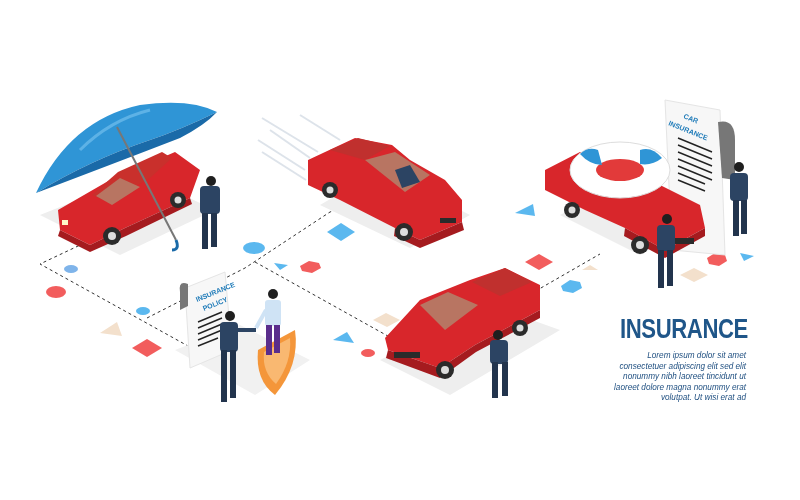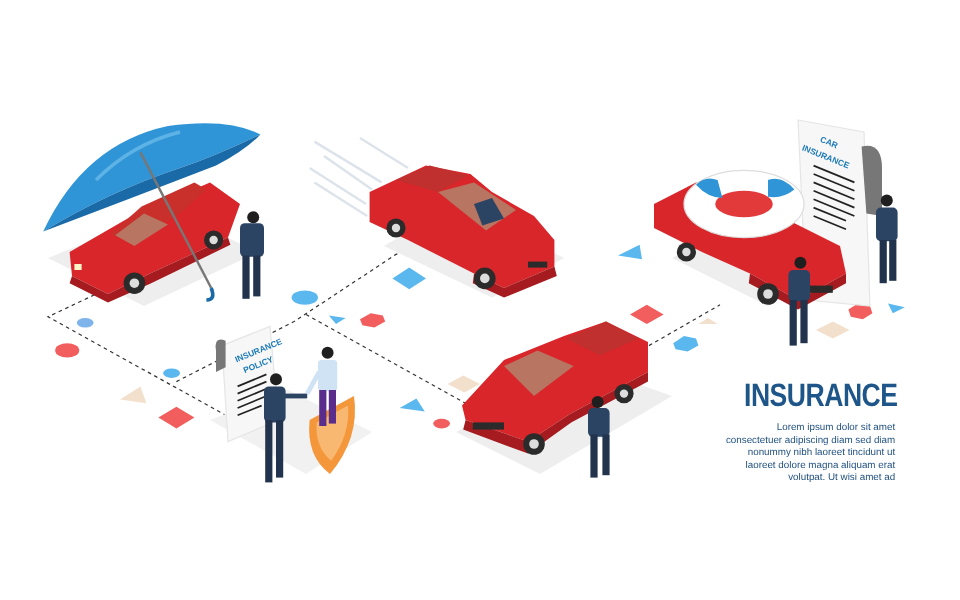--- a/index.html
+++ b/index.html
@@ -9,21 +9,21 @@
     position:absolute; left:620px; top:314px; width:130px;
     font-family:"Liberation Sans", sans-serif; font-weight:bold; font-size:27px;
     color:#1f5689; letter-spacing:-0.5px; transform:scaleX(0.82); transform-origin:left top;
     white-space:nowrap;
   }
   .desc {
     position:absolute; left:596px; top:351px; width:150px;
     font-family:"Liberation Sans", sans-serif; font-size:8.2px; line-height:10.6px;
     color:#1f4f80; text-align:right;
   }
-  .desc span { display:block; white-space:nowrap; }
+  .desc span { display:block; white-space:nowrap;font-style:italic; }
 </style>
 </head>
 <body>
 
 <svg id="scene" viewBox="0 0 800 500" xmlns="http://www.w3.org/2000/svg">
 
   <g fill="none" stroke="#333" stroke-width="1" stroke-dasharray="3,3">
     <polyline points="95,238 40,264 188,346"></polyline>
     <polyline points="147,318 245,268 330,212 350,205"></polyline>
     <polyline points="255,262 395,340"></polyline>
@@ -205,17 +205,17 @@
       <rect x="657" y="225" width="18" height="26" rx="4" fill="#2c4463"></rect>
       <rect x="658" y="250" width="6" height="38" fill="#22344d"></rect>
       <rect x="667" y="250" width="6" height="36" fill="#22344d"></rect>
     </g>
   </g>
 </svg>
 
 <div class="title">INSURANCE</div>
 <div class="desc">
   <span>Lorem ipsum dolor sit amet</span>
-  <span>consectetuer adipiscing diam sed diam</span>
+  <span>consectetuer adipiscing elit sed elit</span>
   <span>nonummy nibh laoreet tincidunt ut</span>
-  <span>laoreet dolore magna aliquam erat</span>
-  <span>volutpat. Ut wisi amet ad</span>
+  <span>laoreet dolore magna nonummy erat</span>
+  <span>volutpat. Ut wisi erat ad</span>
 </div>
 
 </body></html>

